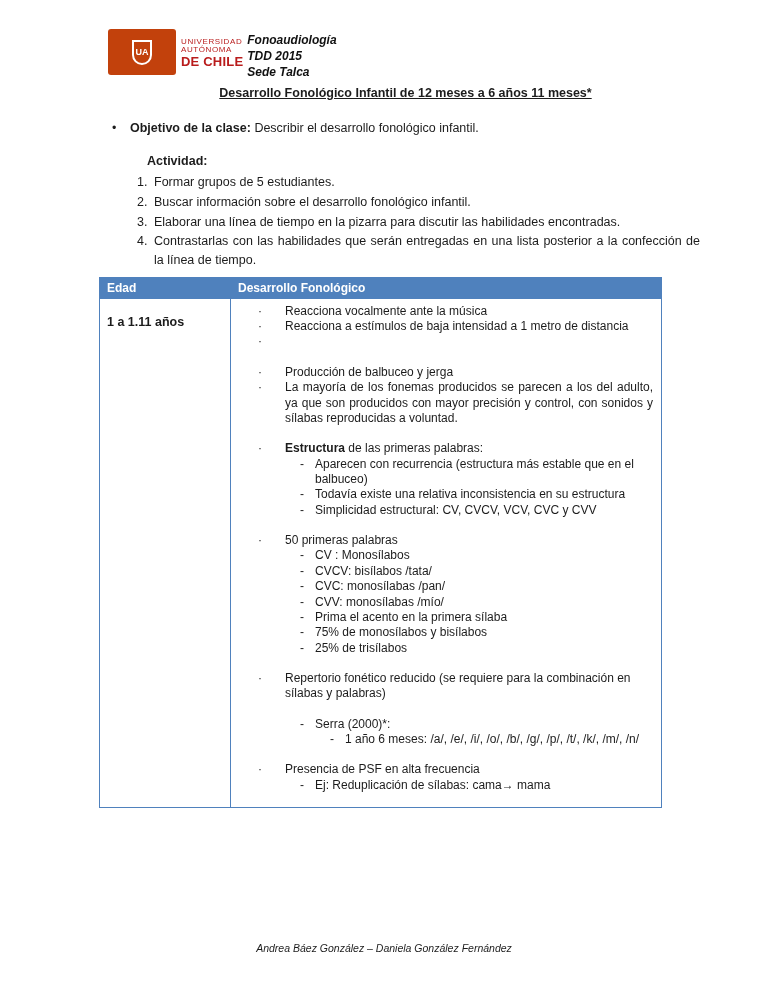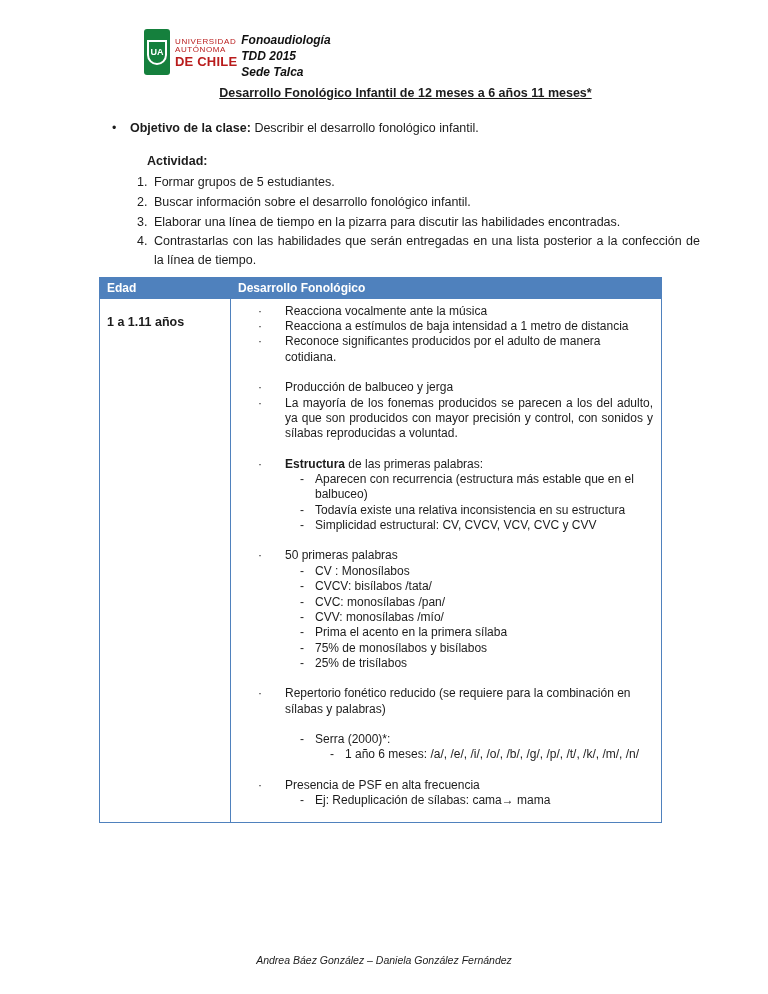--- a/index.html
+++ b/index.html
@@ -11,22 +11,22 @@
     color: #1c1c1c;
     position: relative;
     overflow: hidden;
   }
   .page { position: absolute; inset: 0; }
 
   
   .hdr { position: absolute; top: 29px; left: 108px; display: flex; align-items: flex-start; }
   .logo { display: flex; align-items: center; }
   .logo-box {
-    width: 26px; height: 46px; background: #15803d; border-radius: 3px;
-    display: flex; align-items: center; justify-content: center; flex: none; margin-left: 36px;
+    width: 68px; height: 46px; background: #c2410c; border-radius: 3px;
+    display: flex; align-items: center; justify-content: center; flex: none;
   }
   .shield {
     width: 20px; height: 25px; border: 2px solid #fff; border-top: 2px solid #fff;
     border-radius: 0 0 11px 11px; color: #fff; font-size: 9px; font-weight: bold;
     display: flex; align-items: center; justify-content: center;
   }
   .uni-name { display: flex; flex-direction: column; justify-content: center; height. : 46px; margin-left: 5px; color: #b91c1c; line-height: 1.1; padding-top: 3px; }
   .uni-name .l1, .uni-name .l2 { font-size: 8px; letter-spacing: 0.6px; }
   .uni-name .l3 { font-size: 13px; font-weight: bold; letter-spacing: 0.2px; }
   .course { margin-left: 4px; font-style: italic; font-weight: bold; font-size: 12px; line-height: 1.35; padding-top: 3px; color: #111; }
@@ -62,21 +62,21 @@
   .lvl2 { padding-left: 61px; }
   .lvl2 .marker { width: 15px; }
   .lvl3 { padding-left: 91px; }
   .lvl3 .marker { width: 15px; }
   .lvl0 { height: 15px; }
   .citem .txt { flex: 1; }
   .txt.just { text-align: justify; }
 
   
   .footer {
-    position: absolute; bottom: 28px; left: 0; width: 100%;
+    position: absolute; bottom: 40px; left: 0; width: 100%;
     text-align: center; font-style: italic; font-size: 10.5px; color: #1c1c1c;
   }
 </style>
 </head>
 <body>
 
 <div class="page">
 
   <div class="hdr">
     <div class="logo">
@@ -126,21 +126,20 @@
             <div class="citem lvl1">
               <span class="marker">·</span>
               <span class="txt">Reacciona vocalmente ante la música</span>
             </div>
             <div class="citem lvl1">
               <span class="marker">·</span>
               <span class="txt">Reacciona a estímulos de baja intensidad a 1 metro de distancia</span>
             </div>
             <div class="citem lvl1">
               <span class="marker">·</span>
-              <span class="txt">Reconoce significantes  producidos por el adulto de manera cotidiana.</span>
             </div>
             <div class="citem lvl0"></div>
             <div class="citem lvl1">
               <span class="marker">·</span>
               <span class="txt">Producción de balbuceo y jerga</span>
             </div>
             <div class="citem lvl1">
               <span class="marker">·</span>
               <span class="txt just">La mayoría de los fonemas producidos se parecen a los del adulto, ya que son producidos con mayor precisión y control, con sonidos y sílabas reproducidas a voluntad.</span>
             </div>

